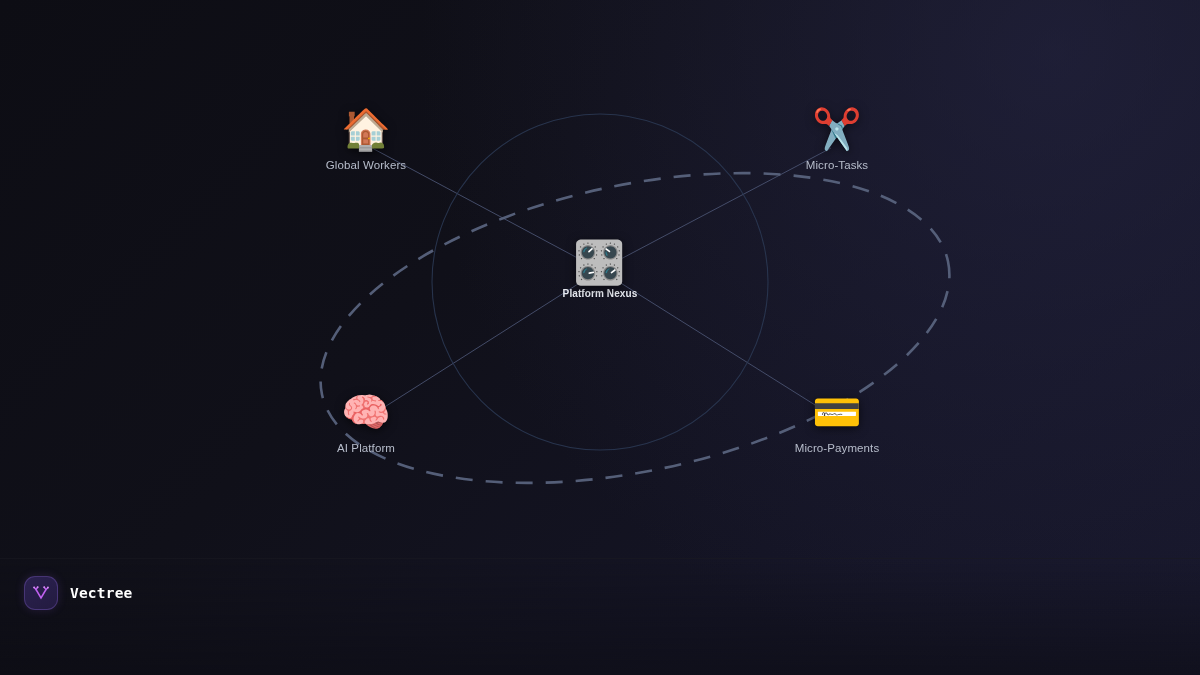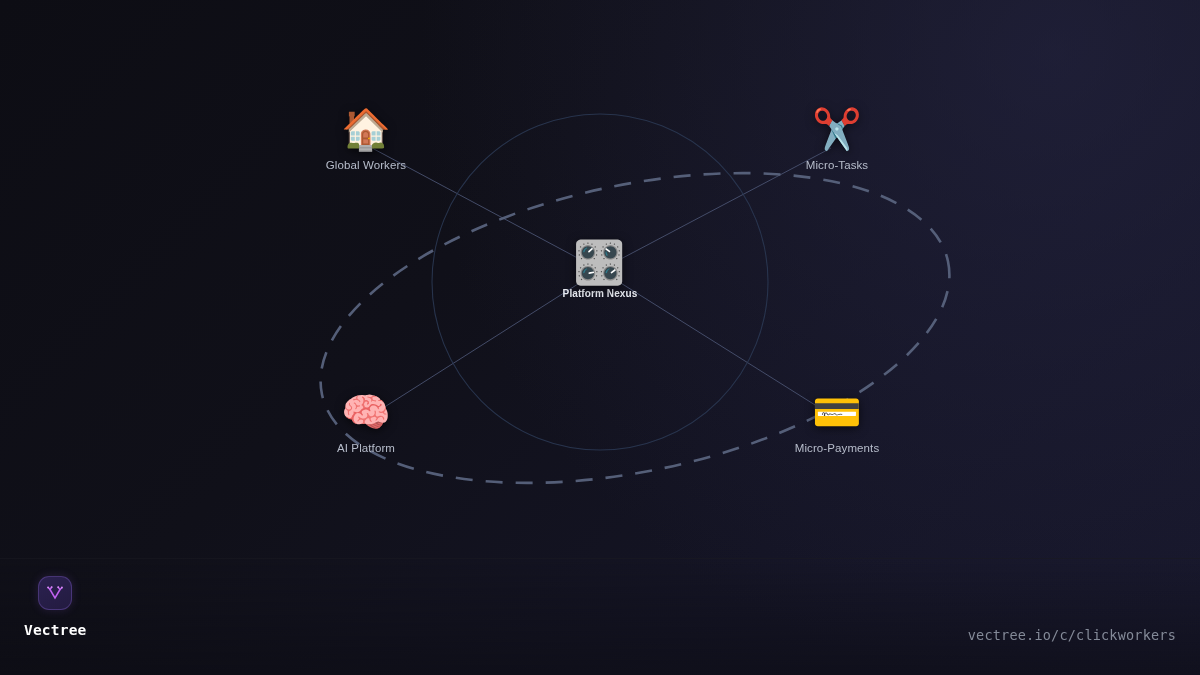--- a/index.html
+++ b/index.html
@@ -48,21 +48,21 @@
   }
 
   
   #footer {
     position:absolute; left:0; right:0; bottom:0; height:117px;
     border-top:1px solid rgba(255,255,255,0.035);
     background:linear-gradient(180deg, rgba(13,13,22,0.0) 0%, rgba(11,11,18,0.55) 100%);
   }
   #brand-row {
     position:absolute; left:24px; top:17px;
-    display:flex; align-items:center; gap:12px;flex-direction:column;
+    display:flex; align-items:center; gap:12px;
   }
   #logo-badge {
     width:34px; height:34px; border-radius:11px;
     background:linear-gradient(150deg,#2b2150 0%, #231b40 100%);
     border:1px solid rgba(150,110,230,0.30);
     display:flex; align-items:center; justify-content:center;
     box-shadow:0 0 10px rgba(140,90,220,0.18);
   }
   #brand-name {
     font-family:"DejaVu Sans Mono", monospace;
@@ -143,16 +143,15 @@
             <circle cx="6.7" cy="4.1" r="0.95"></circle>
             <circle cx="13.2" cy="4.2" r="0.95"></circle>
             <circle cx="16.9" cy="4.5" r="0.95"></circle>
           </g>
         </svg>
       </div>
       <span id="brand-name">Vectree</span>
     </div>
 
 
-    <div id="url">vectree.io/c/clickworkers</div>
   </div>
 
 </div>
 
 </body></html>

